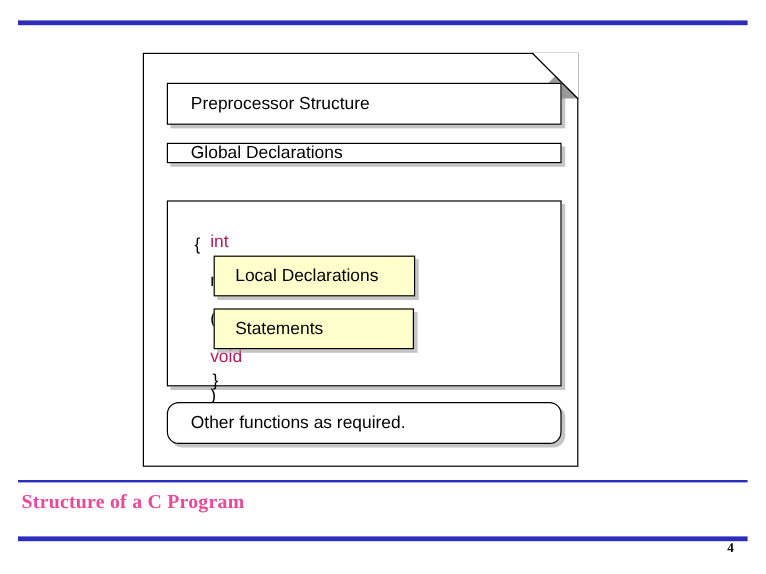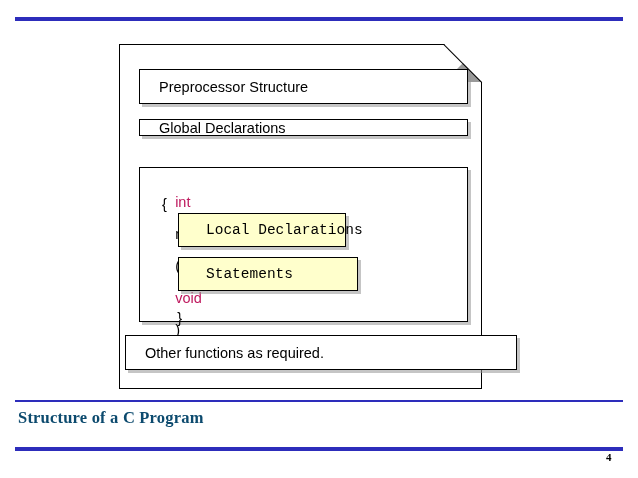--- a/index.html
+++ b/index.html
@@ -43,21 +43,21 @@
     background: #2d2dbb;
   }
 
   .caption {
     position: absolute;
     left: 18px;
     top: 408px;
     font-family: "Liberation Serif", serif;
     font-weight: bold;
     font-size: 16.5px;
-    color: #0c4a6e;
+    color: #ec4899;
     letter-spacing: 0.2px;
     white-space: nowrap;
   }
 
   .page-number {
     position: absolute;
     left: 606px;
     top: 451px;
     font-family: "Liberation Serif", serif;
     font-weight: bold;
@@ -120,21 +120,21 @@
     font-size: 14.5px;
     color: #000000;
     padding-left: 19px;
     white-space: nowrap;
   }
 
   #box-preprocessor { left: 139px; top: 69px;  width: 329px; height: 35px; }
   #box-global       { left: 139px; top: 119px; width: 329px; height: 17px; }
   #box-main         { left: 139px; top: 167px; width: 329px; height: 155px;
                       display: block; align-items: stretch; }
-  #box-other        { left: 125px; top: 335px; width: 392px; height: 35px; }
+  #box-other        { left: 139px; top: 335px; width: 329px; height: 35px; border-radius: 10px; }
 
   
   .code-line {
     font-size: 14.5px;
     color: #000000;
     white-space: pre;
     position: absolute;
   }
   .kw { color: #be185d; }
   .cmt { color: #d41a1a; }
@@ -148,26 +148,25 @@
     box-sizing: border-box;
     border: 1px solid #000000;
     background: #ffffcc;
     display: flex;
     align-items: center;
     box-shadow: 3px 3px 0 rgba(150,150,150,0.55);
   }
   .inner-label {
     font-size: 14.5px;
     color: #000000;
-    padding-left: 27px;
+    padding-left: 17px;
     white-space: nowrap;
-    font-family: Liberation Mono, monospace;
   }
   #box-local      { left: 38px; top: 45px; width: 168px; height: 34px; }
-  #box-statements { left: 38px; top: 89px; width: 180px; height: 34px; }
+  #box-statements { left: 38px; top: 89px; width: 167px; height: 34px; }
 </style>
 </head>
 <body>
 
 <div class="top-rule"></div>
 
 <div class="sheet"></div>
 <div class="fold"></div>
 <div class="fold-cover"></div>
 <div class="fold-line"></div>

